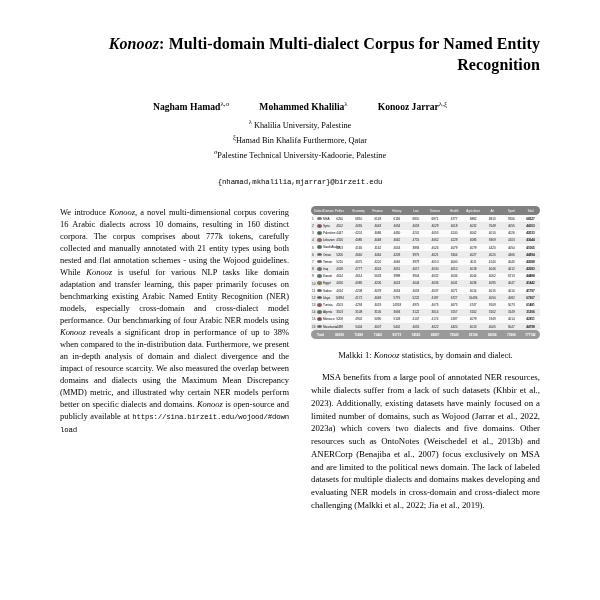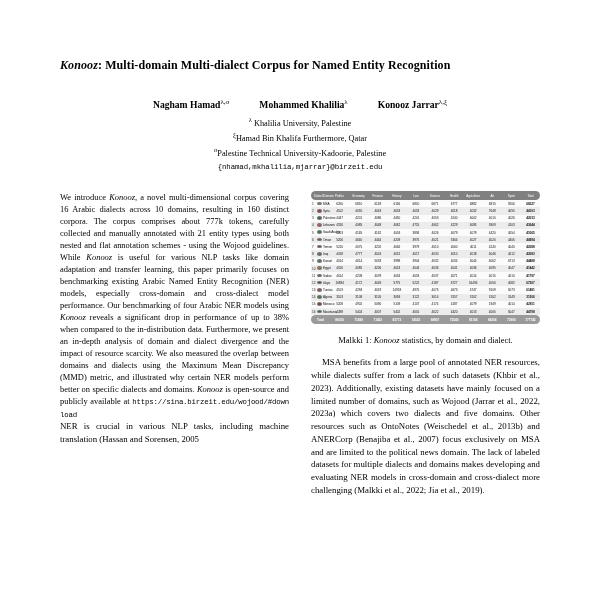--- a/index.html
+++ b/index.html
@@ -8,44 +8,44 @@
     width: 600px; height: 600px;
     background: #ffffff;
     font-family: "Liberation Serif", "DejaVu Serif", serif;
     color: #000;
     overflow: hidden;
   }
   .page { width: 600px; height: 600px; position: relative; padding: 0 60px; }
 
   
   .title {
-    text-align: left;
-    font-size: 12px;
+    text-align: right;
+    font-size: 16px;
     font-weight: bold;
     line-height: 1.3;
-    margin-top: 58px;
+    margin-top: 34px;
     letter-spacing: 0.1px;
   }
   .title .it { font-style: italic; }
 
   
   .authors {
     display: flex;
     justify-content: center;
     gap: 30px;
     margin-top: 24px;
     font-size: 9.6px;
     font-weight: bold;
     align-items: flex-end;
   }
   .author sup { font-weight: normal; font-size: 7px; }
   .affils { text-align: center; margin-top: 5px; font-size: 8.3px; line-height: 1.5; }
   .affils sup { font-size: 6.4px; }
   .email {
-    text-align: center; margin-top: 3px;
+    text-align: center; margin-top: 16px;
     font-family: "Liberation Mono", "DejaVu Sans Mono", monospace;
     font-size: 7.4px; letter-spacing: -0.1px;
   }
 
   
   .cols { display: flex; gap: 22px; margin-top: 20px; }
   .col { width: 229px; }
 
   .abs-head {
     text-align: center; font-weight: bold;
@@ -184,21 +184,20 @@
     </div>
   </div>
 
   <div class="email">{nhamad,mkhalilia,mjarrar}@birzeit.edu</div>
 
   <div class="cols">
 
     <div class="col">
       <div class="abstract"><span>We introduce </span><span class="it">Konooz</span><span>, a novel multi-dimensional corpus covering 16 Arabic dialects across 10 domains, resulting in 160 distinct corpora. The corpus comprises about 777k tokens, carefully collected and manually annotated with 21 entity types using both nested and flat annotation schemes - using the Wojood guidelines. While </span><span class="it">Konooz</span><span> is useful for various NLP tasks like domain adaptation and transfer learning, this paper primarily focuses on benchmarking existing Arabic Named Entity Recognition (NER) models, especially cross-domain and cross-dialect model performance. Our benchmarking of four Arabic NER models using </span><span class="it">Konooz</span><span> reveals a significant drop in performance of up to 38% when compared to the in-distribution data. Furthermore, we present an in-depth analysis of domain and dialect divergence and the impact of resource scarcity. We also measured the overlap between domains and dialects using the Maximum Mean Discrepancy (MMD) metric, and illustrated why certain NER models perform better on specific dialects and domains. </span><span class="it">Konooz</span><span> is open-source and publicly available at </span><span class="url">https://sina.birzeit.edu/wojood/#download</span></div>
 
-      <div class="body-text">NER is crucial in various NLP tasks, including machine translation (Hassan and Sorensen, 2005</div>
     </div>
 
     <div class="col">
 
       <div class="figure">
         <div class="tablewrap">
           <table class="stats">
             <thead>
               <tr id="hdr-row">
                   <th>Dialect\Domain</th>

